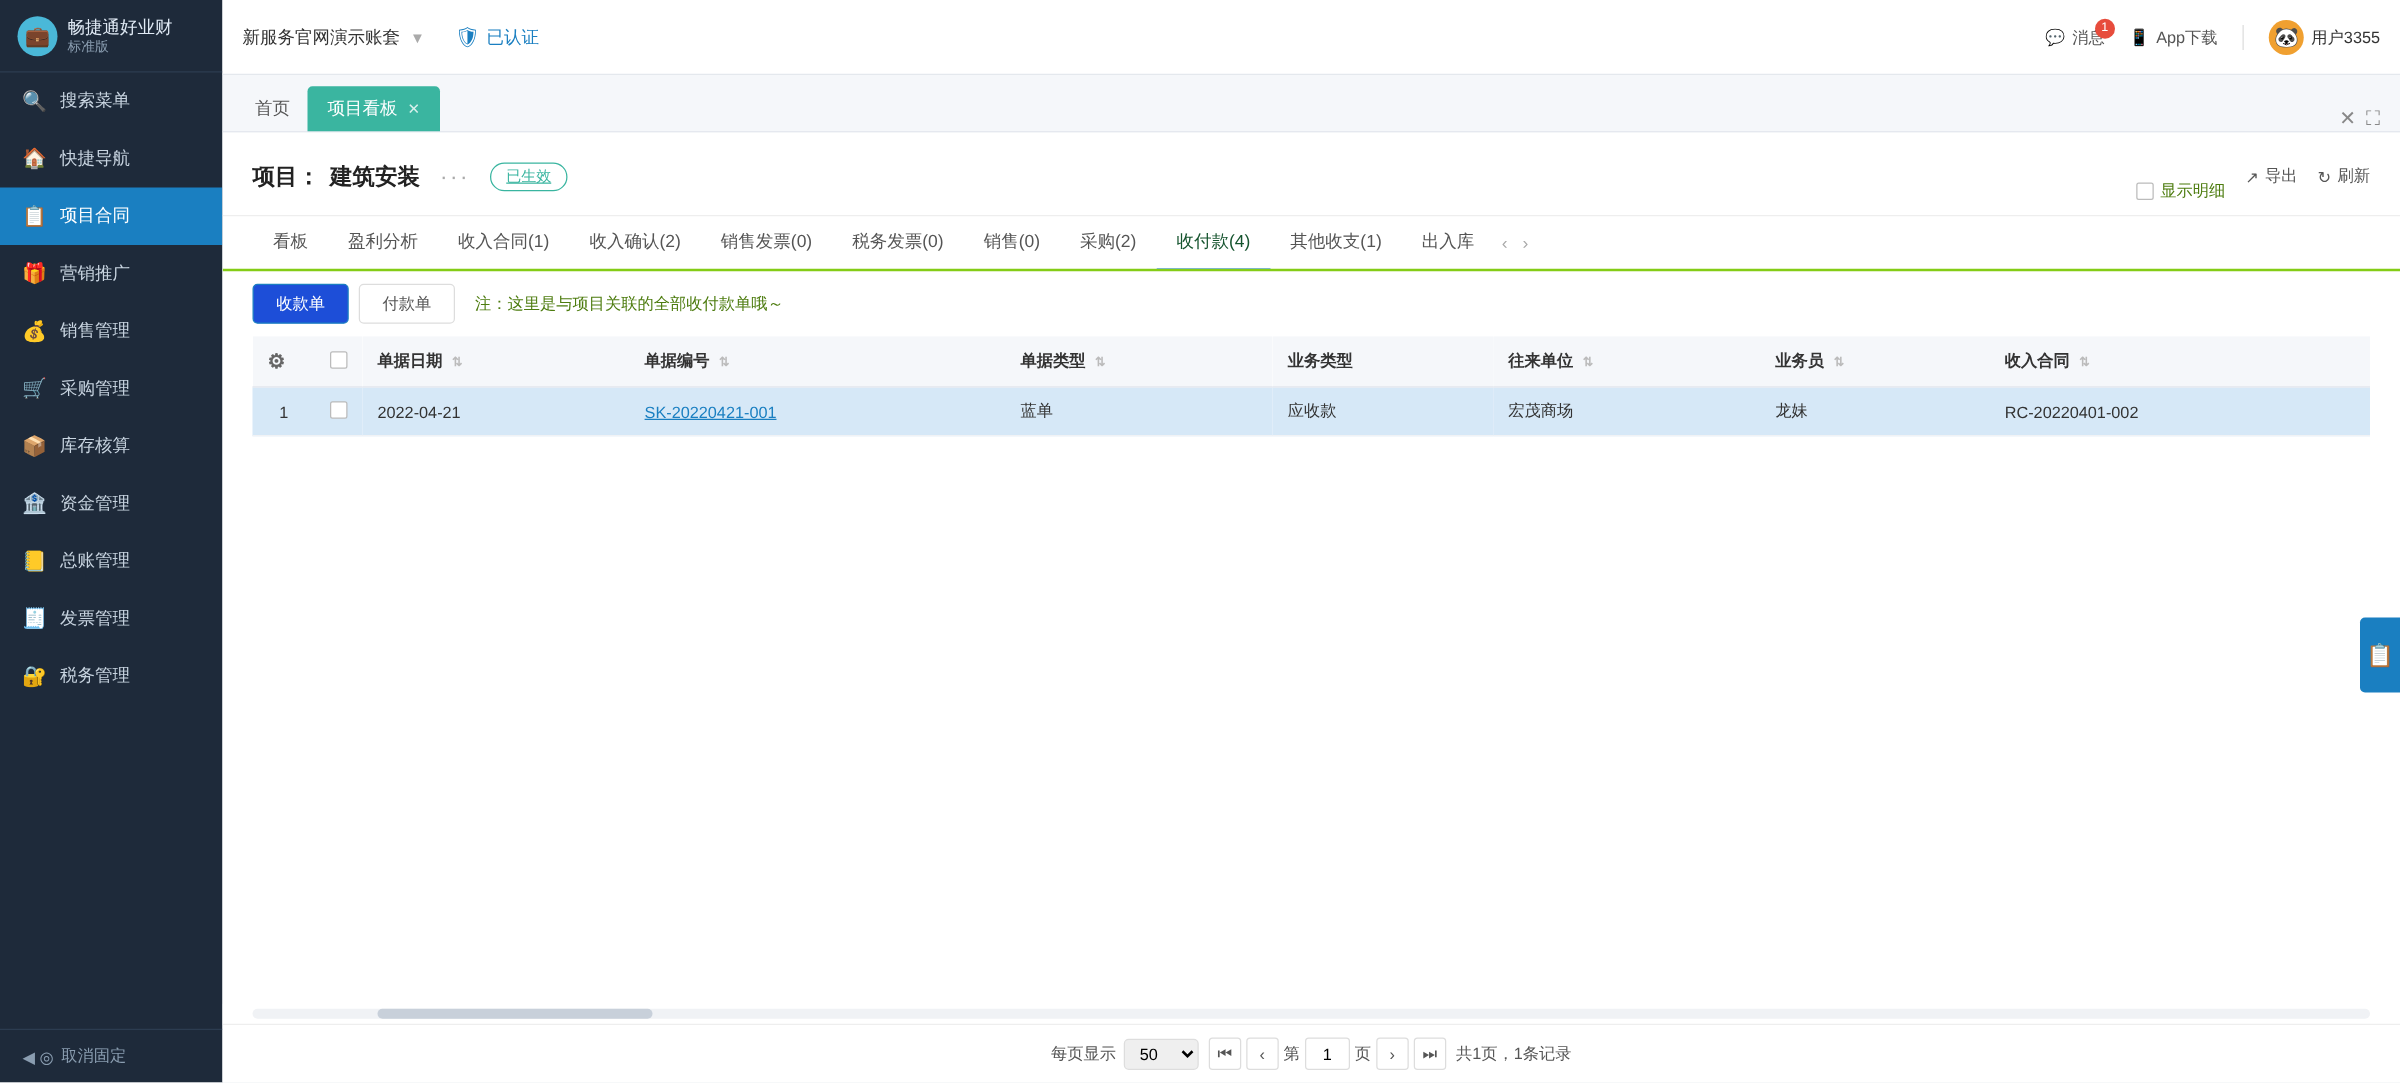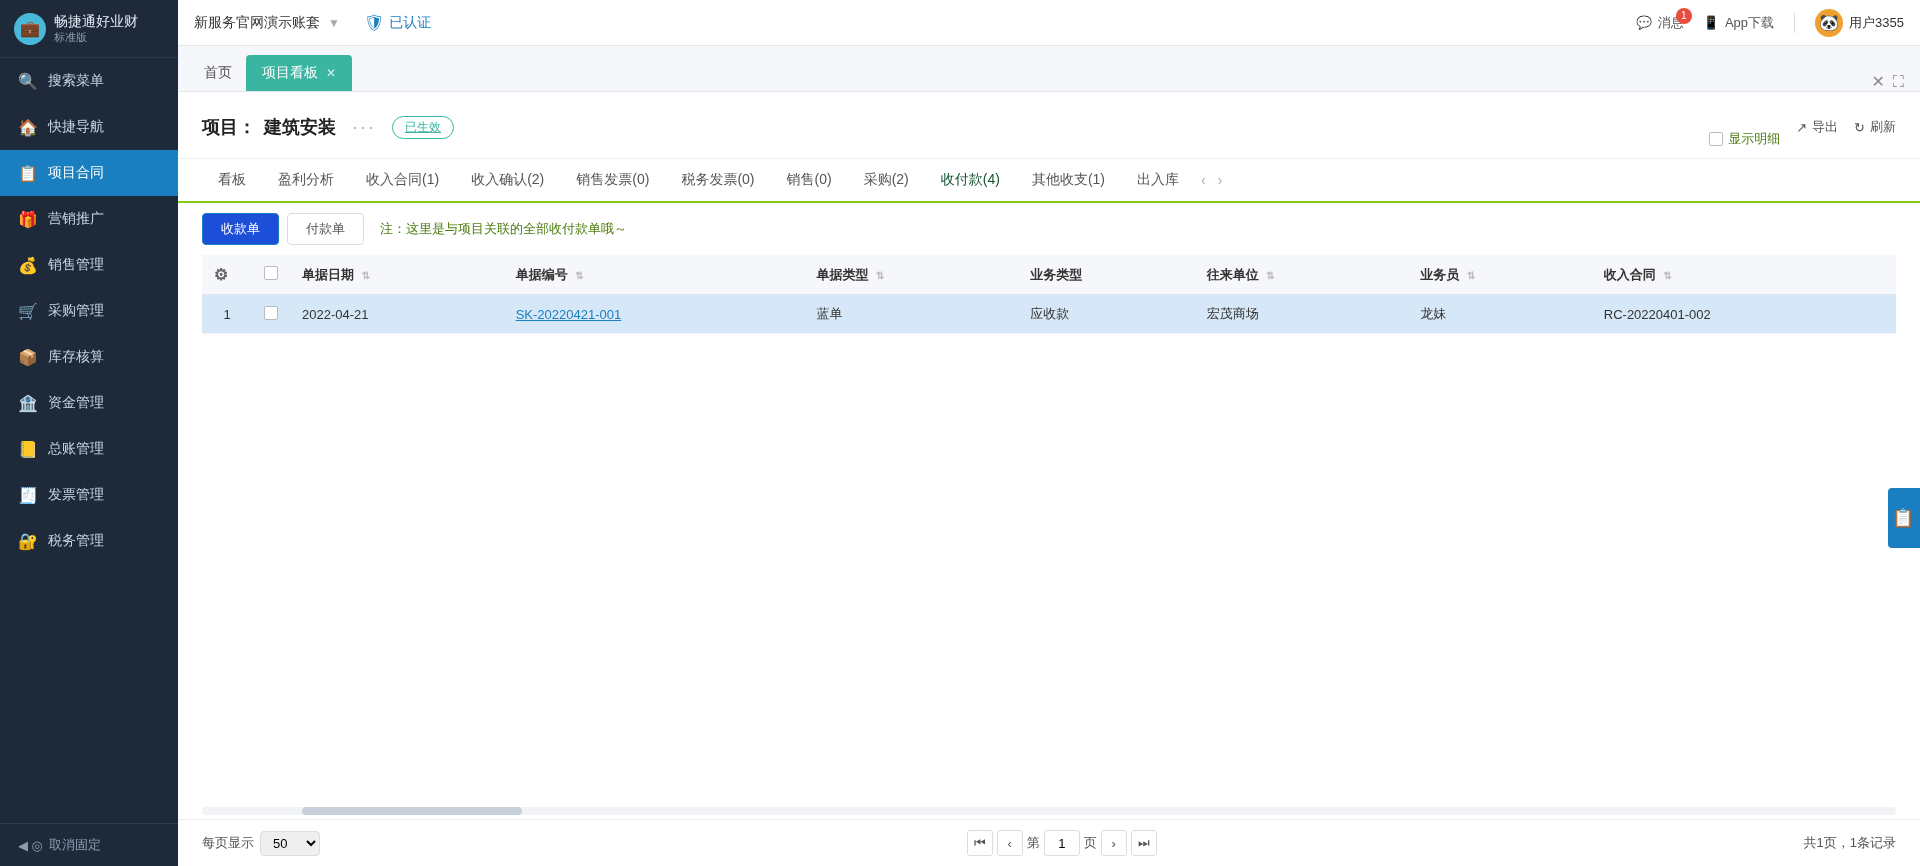--- a/index.html
+++ b/index.html
@@ -50,21 +50,21 @@
       border-top: 1px solid #2c3c50;
       cursor: pointer;
       display: flex; align-items: center; gap: 6px;
     }
 
     
     .main { flex: 1; display: flex; flex-direction: column; background: #f0f2f5; overflow: hidden; }
 
     
     .topbar {
-      height: 46px;
+      height: 60px;
       background: #fff;
       display: flex; align-items: center;
       padding: 0 16px;
       border-bottom: 1px solid #e4e8ed;
       flex-shrink: 0;
     }
     .topbar-project {
       display: flex; align-items: center; gap: 8px;
       color: #333; font-size: 14px;
     }
@@ -258,21 +258,21 @@
       position: absolute;
       left: 100px;
       width: 220px;
       height: 8px;
       background: #c8d0da;
       border-radius: 4px;
     }
 
     
     .pagination {
-      display: flex; align-items: center; justify-content: space-between;
+      display: flex; align-items: center; justify-content: center;
       padding: 10px 24px;
       gap: 8px;
       flex-shrink: 0;
       border-top: 1px solid #eee;
     }
     .pagination .per-page {
       display: flex; align-items: center; gap: 6px; color: #555; font-size: 13px;
     }
     .pagination .per-page select {
       border: 1px solid #ddd; border-radius: 4px; padding: 3px 8px; font-size: 13px; cursor: pointer;

